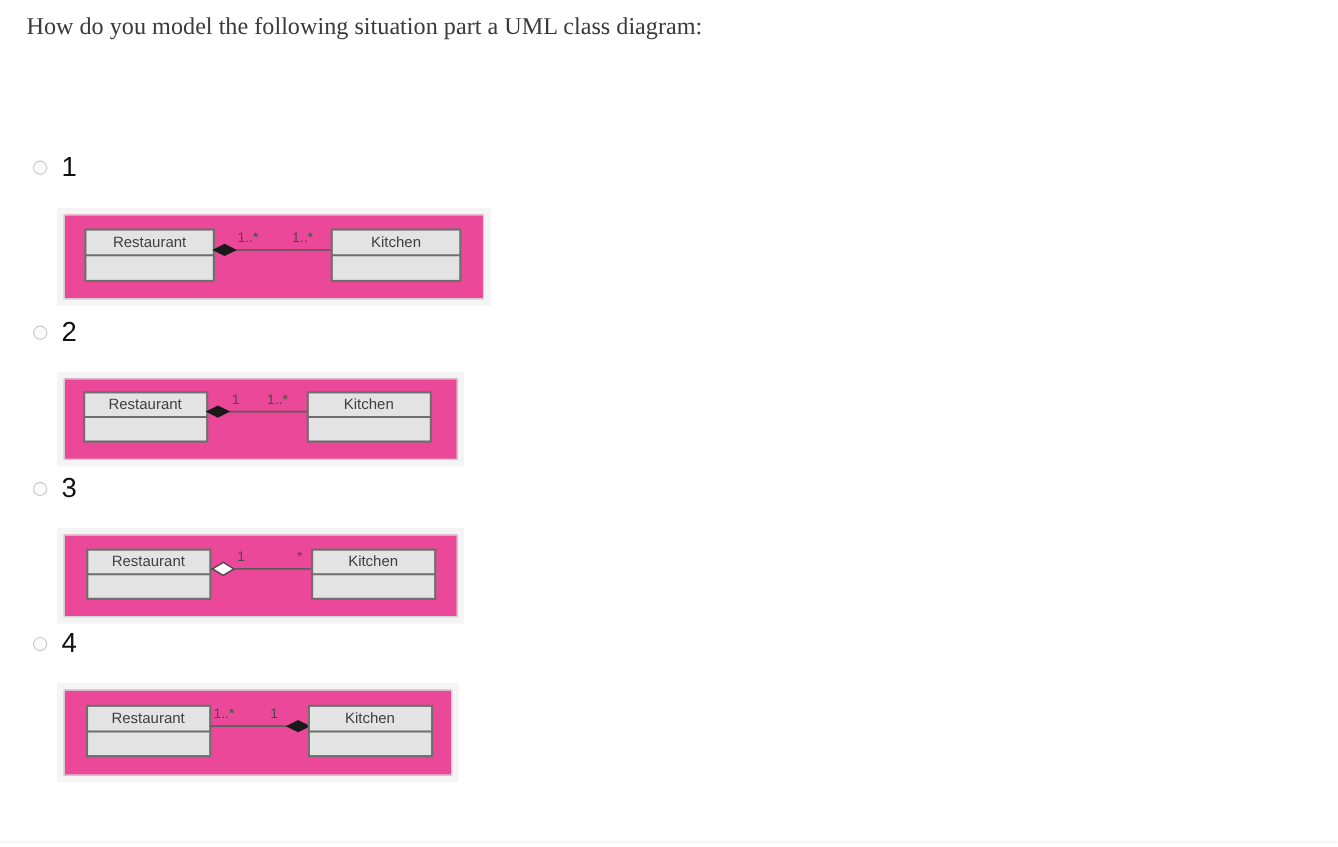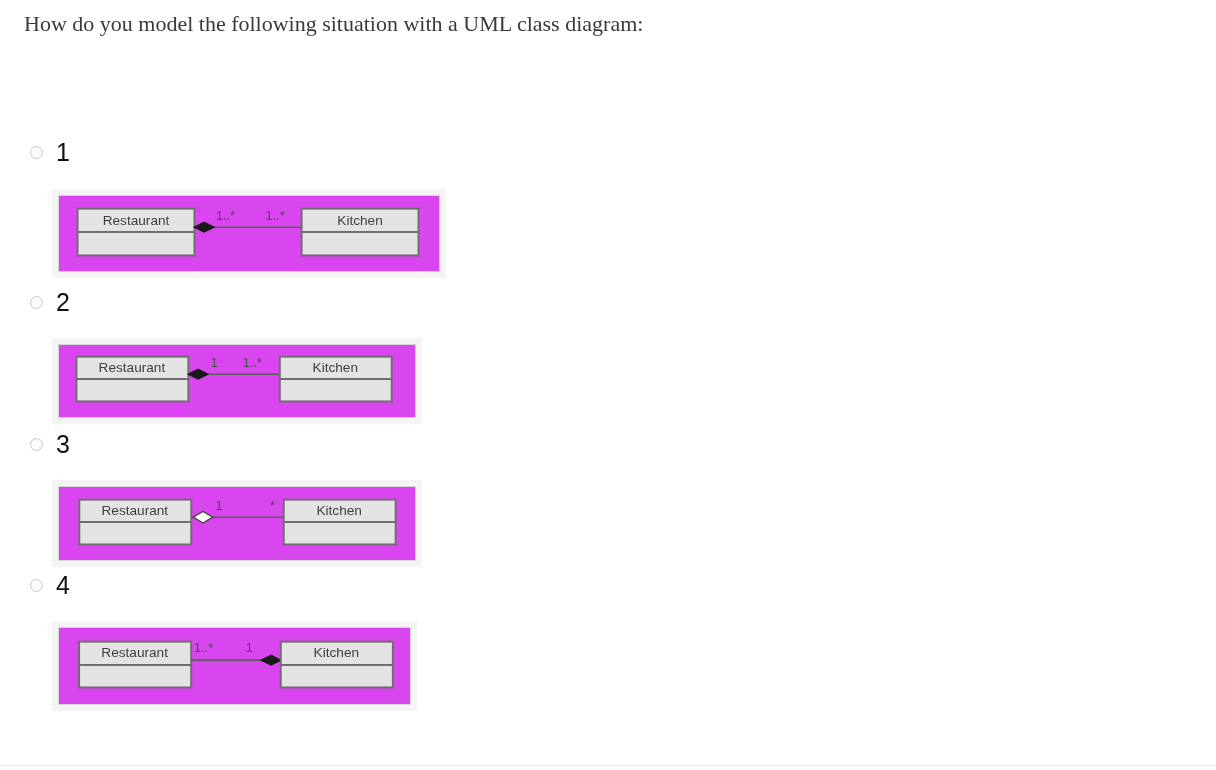--- a/index.html
+++ b/index.html
@@ -52,21 +52,21 @@
     margin-left: 13px;
     font-family: "Liberation Sans", sans-serif;
     font-size: 25px;
     line-height: 25px;
     color: #111111;
   }
 
   
   .diagram-frame {
     position: absolute;
-    background: #d946ef;
+    background: #ec4899;
     border: 1px solid #d6d6d6;
     box-sizing: border-box;
     box-shadow: 0 0 0 6px #f4f4f4;
   }
   .uml-canvas {
     position: absolute;
     left: 0; top: 0;
     width: 100%;
     height: 100%;
   }
@@ -97,21 +97,21 @@
     top: 765px;
     width: 1216px;
     height: 1px;
     background: #ededed;
   }
 </style>
 </head>
 <body>
 
 <div class="question">
-  <span class="question-line">How do you model the following situation with a UML class diagram:</span>
+  <span class="question-line">How do you model the following situation part a UML class diagram:</span>
 </div>
 
 <div class="option" style="top:140px;">
   <div class="option-head">
     <span class="radio"></span>
     <span class="option-label">1</span>
   </div>
 </div>
 <div class="diagram-frame" style="left:58px; top:195px; width:382px; height:77px;">
   <svg class="uml-canvas" viewBox="0 0 382 77">

